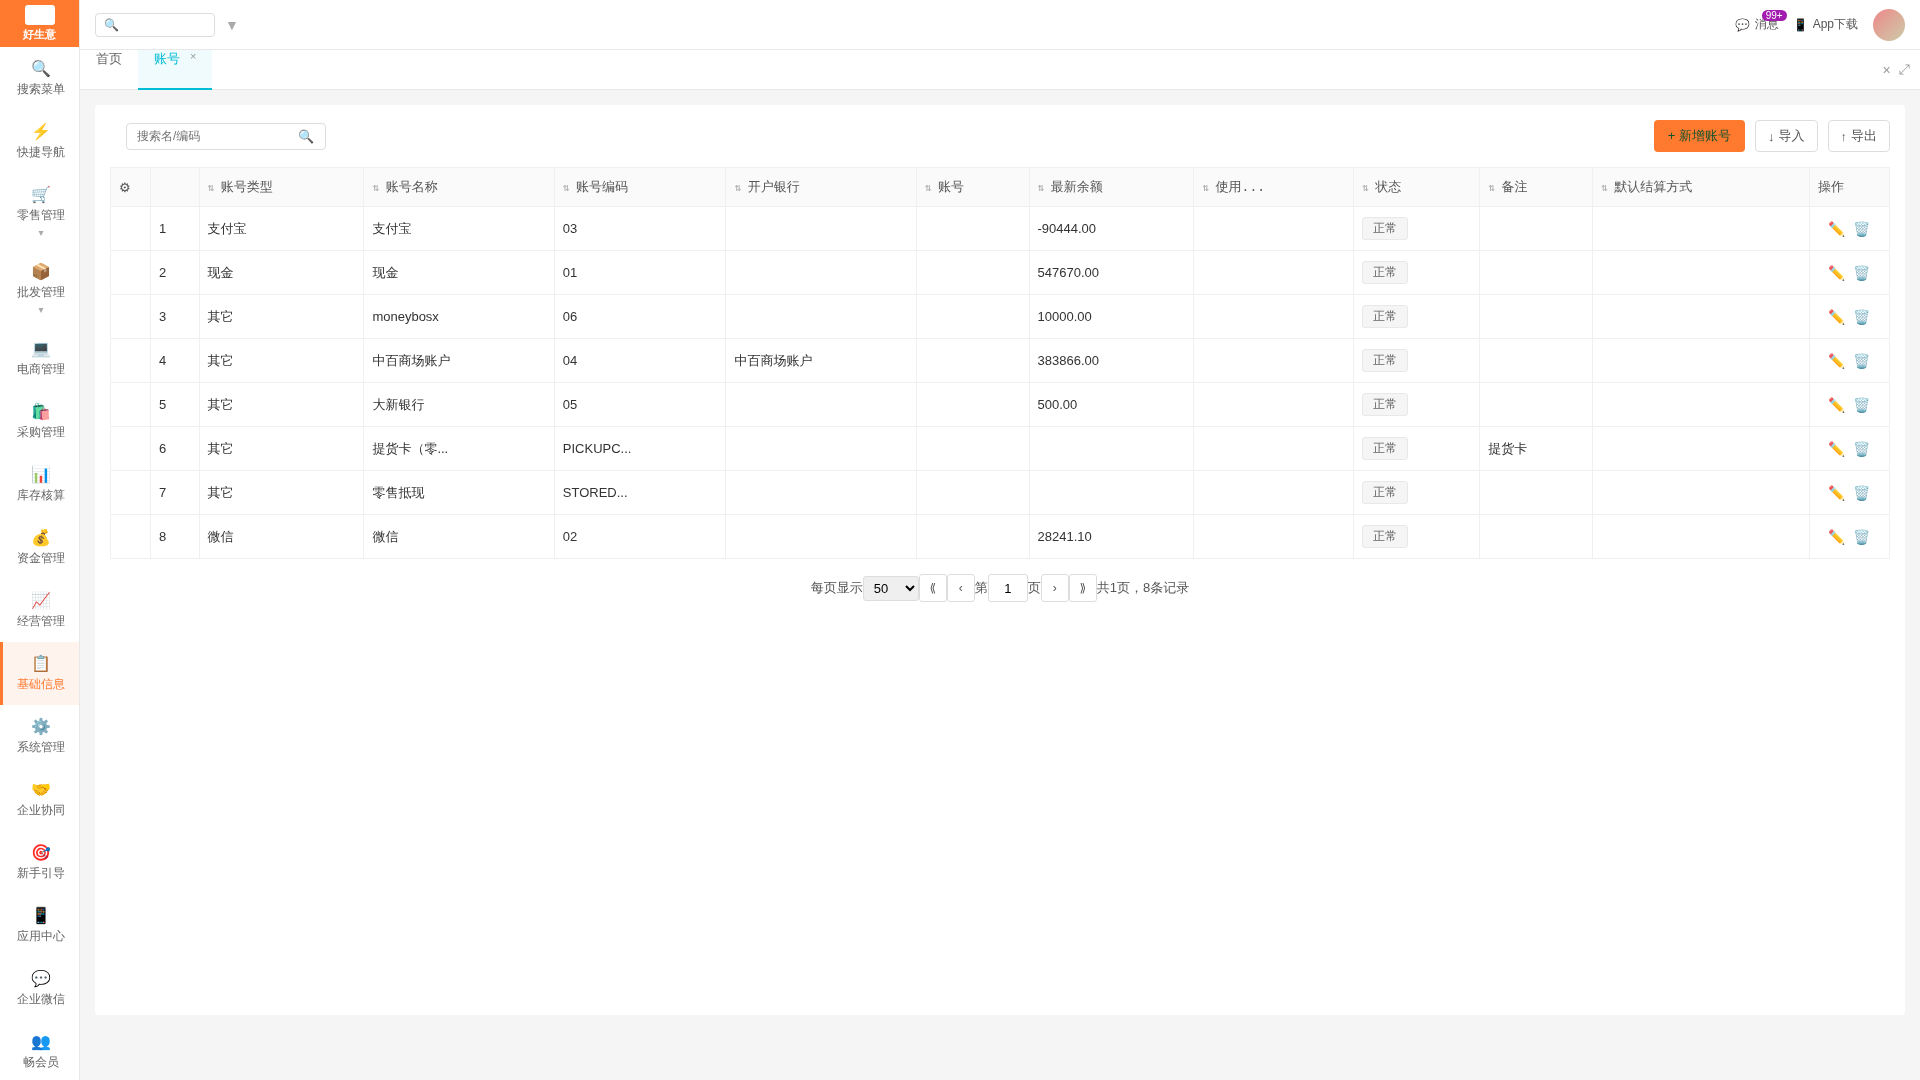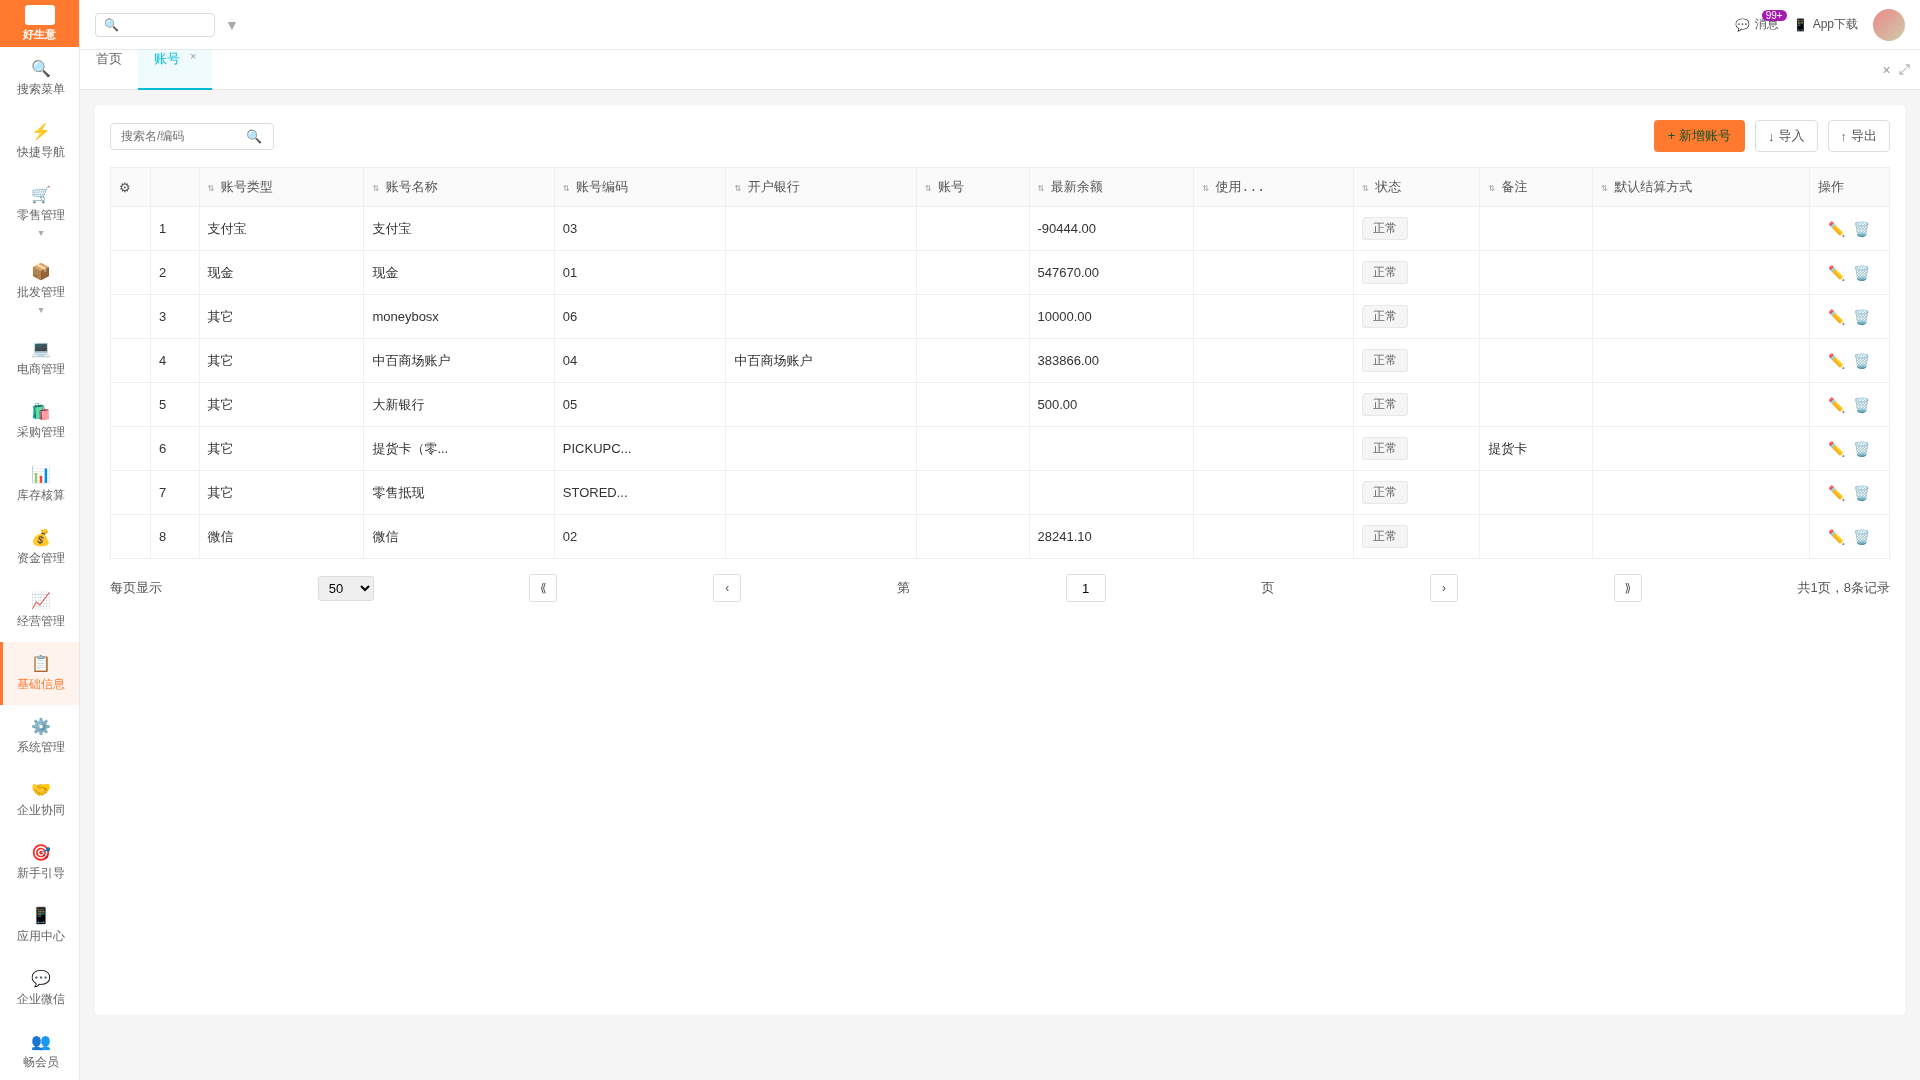--- a/index.html
+++ b/index.html
@@ -190,22 +190,23 @@
       align-items: center;
       justify-content: space-between;
       margin-bottom: 15px;
     }
     .search-box {
       display: flex;
       align-items: center;
       border: 1px solid #ddd;
       border-radius: 4px;
       padding: 5px 10px;
-      width: 164px;
+      width: 200px;
       gap: 6px;
+      margin-left: 16px;
     }
     .search-box input {
       border: none;
       outline: none;
       font-size: 12px;
       color: #999;
       width: 100%;
     }
     .toolbar-right {
       display: flex;
@@ -286,21 +287,21 @@
     .action-icon {
       cursor: pointer;
       color: #999;
       font-size: 14px;
     }
 
     
     .pagination {
       display: flex;
       align-items: center;
-      justify-content: space-between;
+      justify-content: center;
       padding: 15px 0 0 0;
       font-size: 13px;
       color: #555;
     }
     .pagination select {
       border: 1px solid #ddd;
       border-radius: 3px;
       padding: 3px 6px;
       font-size: 13px;
     }

